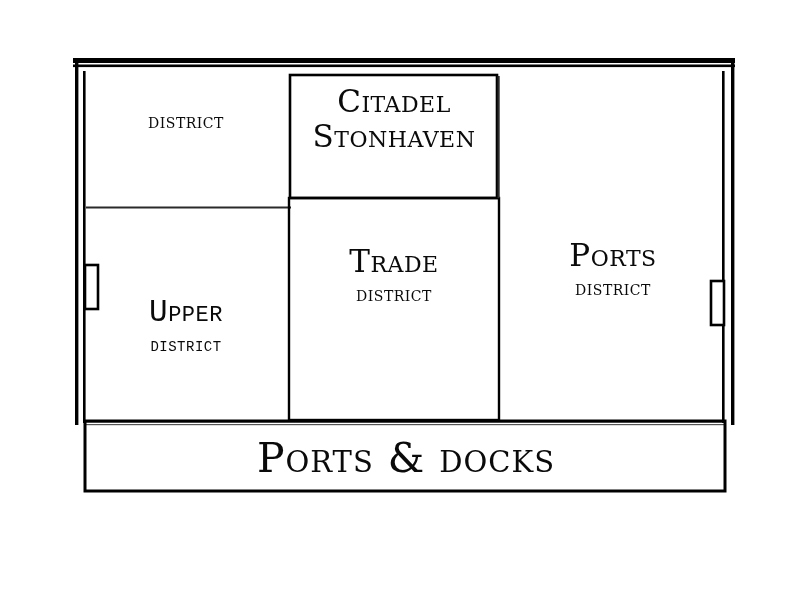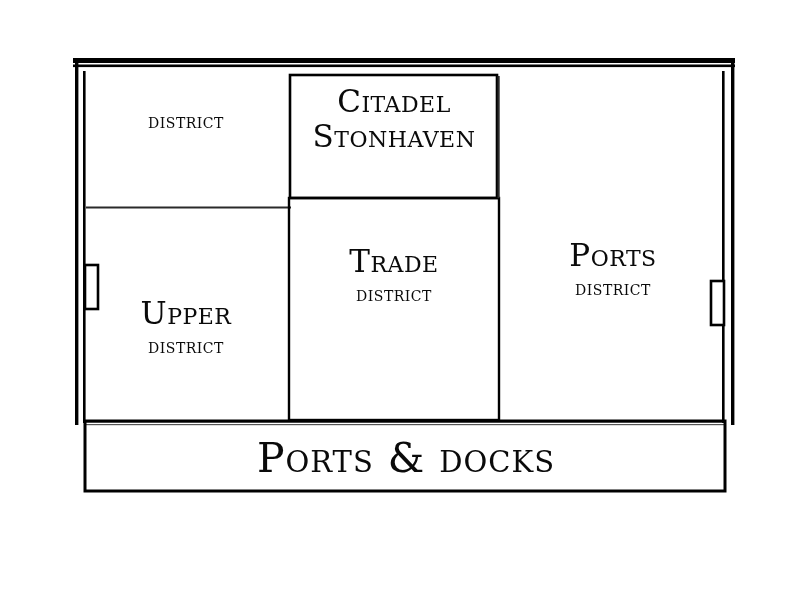--- a/index.html
+++ b/index.html
@@ -44,21 +44,21 @@
   }
   .district-label .line-secondary {
     display: block;
     font-size: 20px;
     font-variant: small-caps;
     margin-top: 4px;
   }
 
   
   #label-noble       { left: 88px;  top: 106px; width: 196px; }
-  #label-upper       { left: 88px;  top: 296px; width: 196px; }
+  #label-upper       { left: 88px;  top: 296px; width: 196px; font-family: Liberation Mono, monospace; }
   #label-citadel     { left: 292px; top: 84px;  width: 204px; }
   #label-trade       { left: 292px; top: 244px; width: 204px; }
   #label-lower       { left: 503px; top: 238px; width: 220px; }
 
   #label-ports {
     position: absolute;
     left: 88px;
     top: 434px;
     width: 636px;
     text-align: center;

